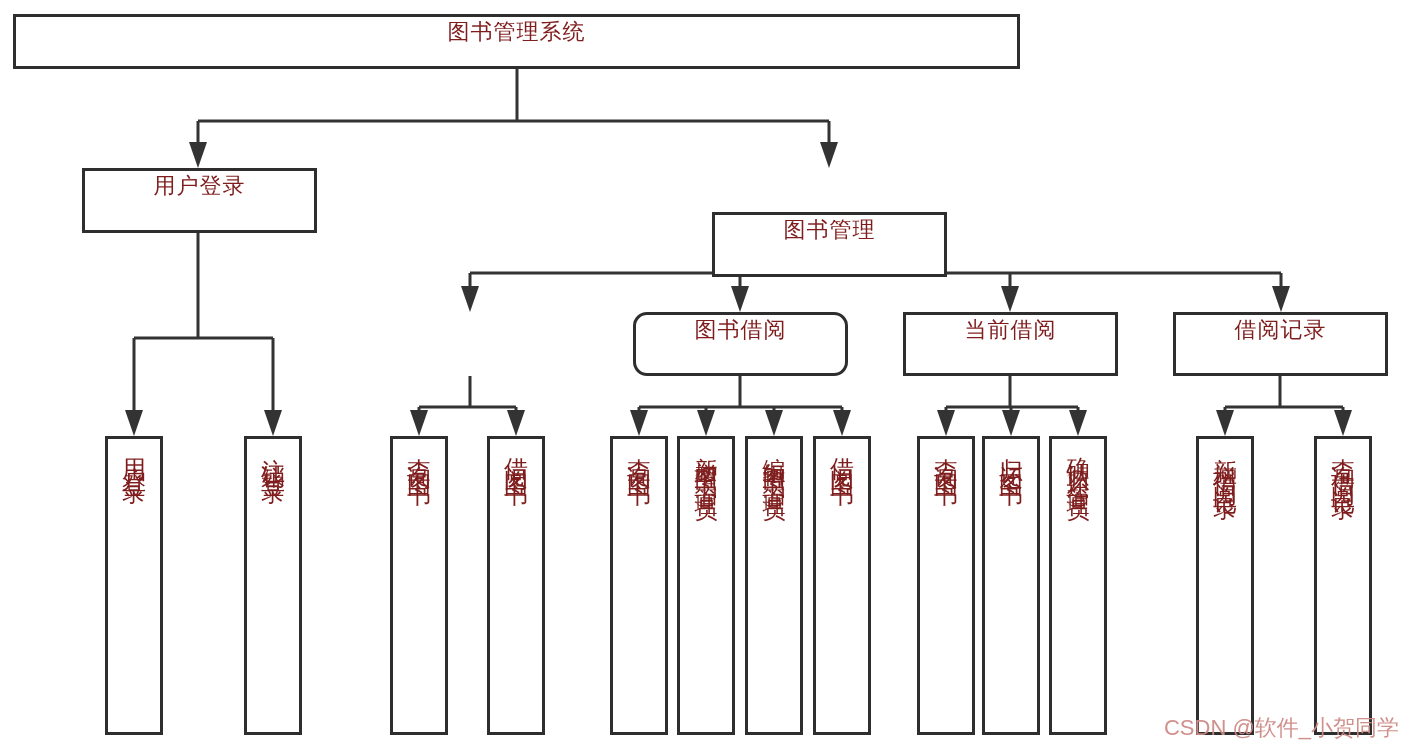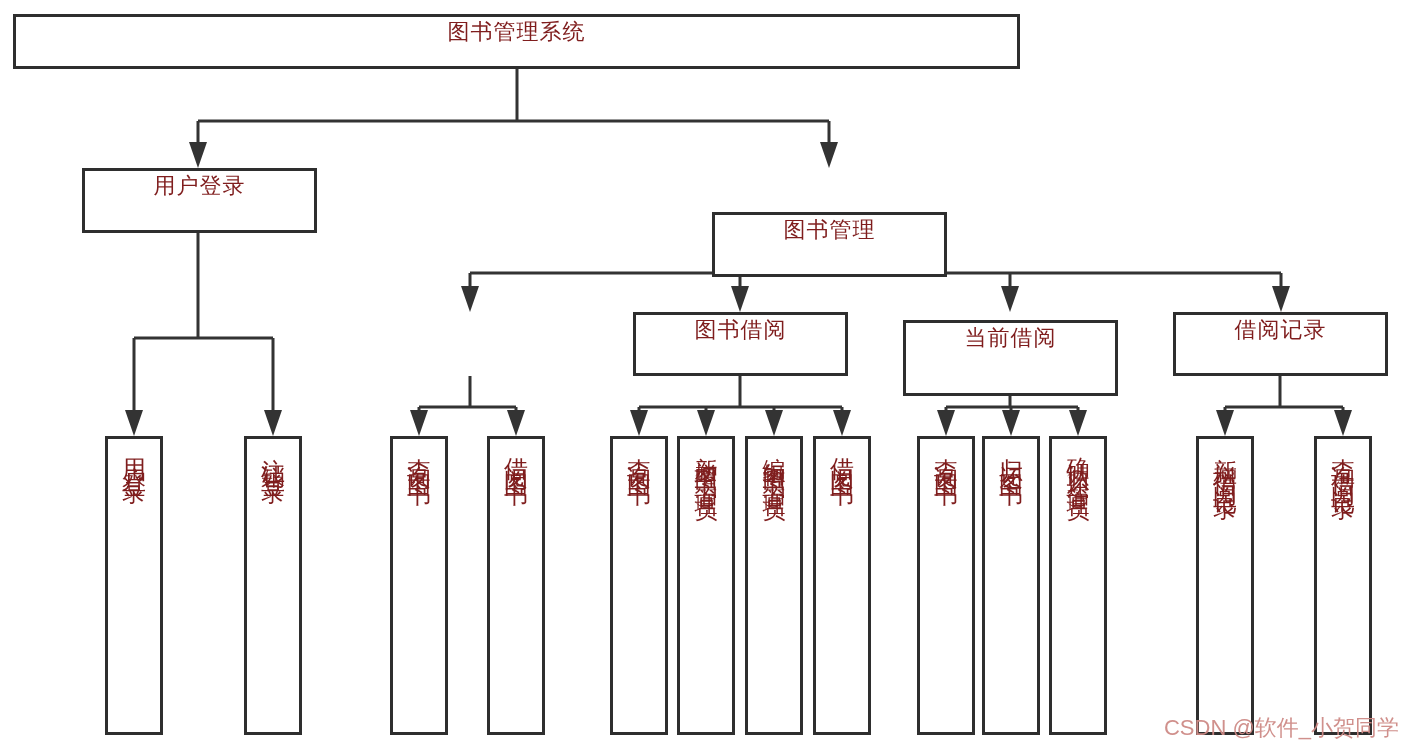--- a/index.html
+++ b/index.html
@@ -102,24 +102,24 @@
     <span>图书管理系统</span>
   </div>
 
   <div class="box h" style="left:82px; top:168px; width:235px; height:65px;">
     <span>用户登录</span>
   </div>
   <div class="box h" style="left:712px; top:168px; width:235px; height:65px;margin-top:44px;">
     <span>图书管理</span>
   </div>
 
-  <div class="box h" style="left:633px; top:312px; width:215px; height:64px;">
+  <div class="box h" style="left:633px; top:312px; width:215px; height:64px;border-radius:14px;">
     <span>图书借阅</span>
   </div>
-  <div class="box h" style="left:903px; top:320px; width:215px; height:76px;font-family:Liberation Serif, serif;">
+  <div class="box h" style="left:903px; top:312px; width:215px; height:64px;font-family:Liberation Serif, serif;">
     <span>当前借阅</span>
   </div>
   <div class="box h" style="left:1173px; top:312px; width:215px; height:64px;">
     <span>借阅记录</span>
   </div>
 
   <div class="box v" style="left:105px; top:436px; width:58px; height:299px;">
     <span>用户登录</span>
   </div>
   <div class="box v" style="left:244px; top:436px; width:58px; height:299px;">

